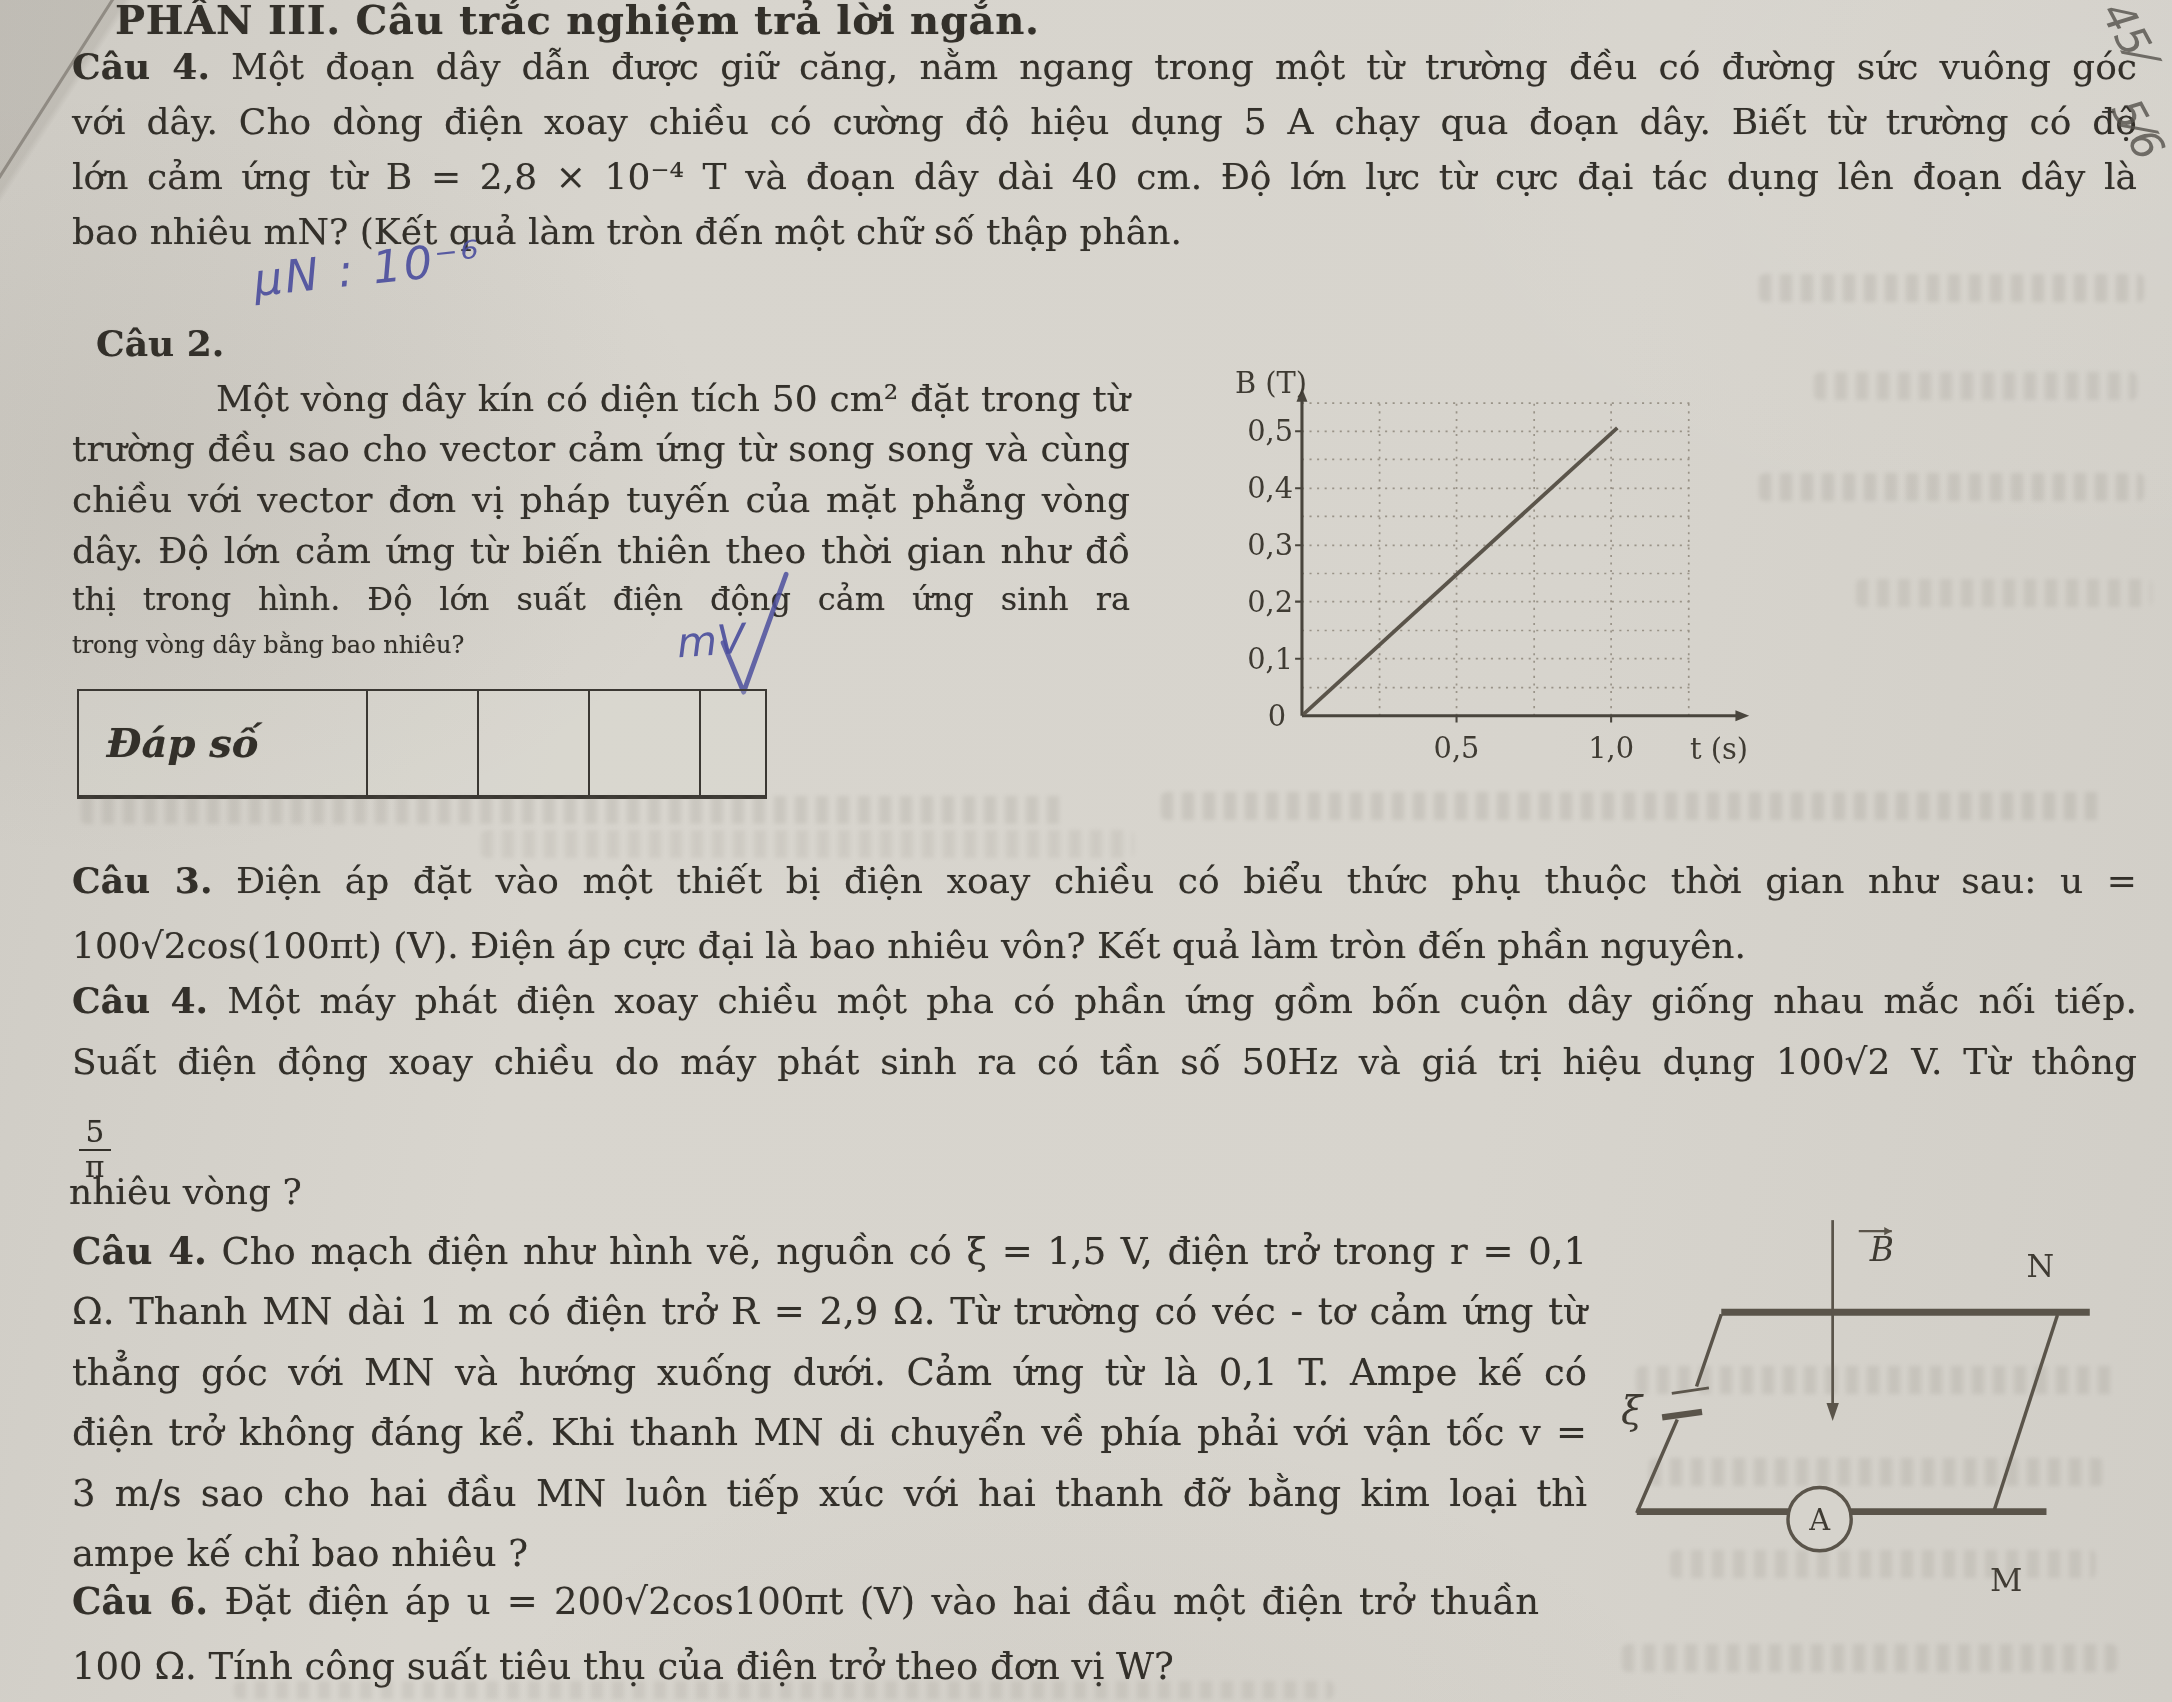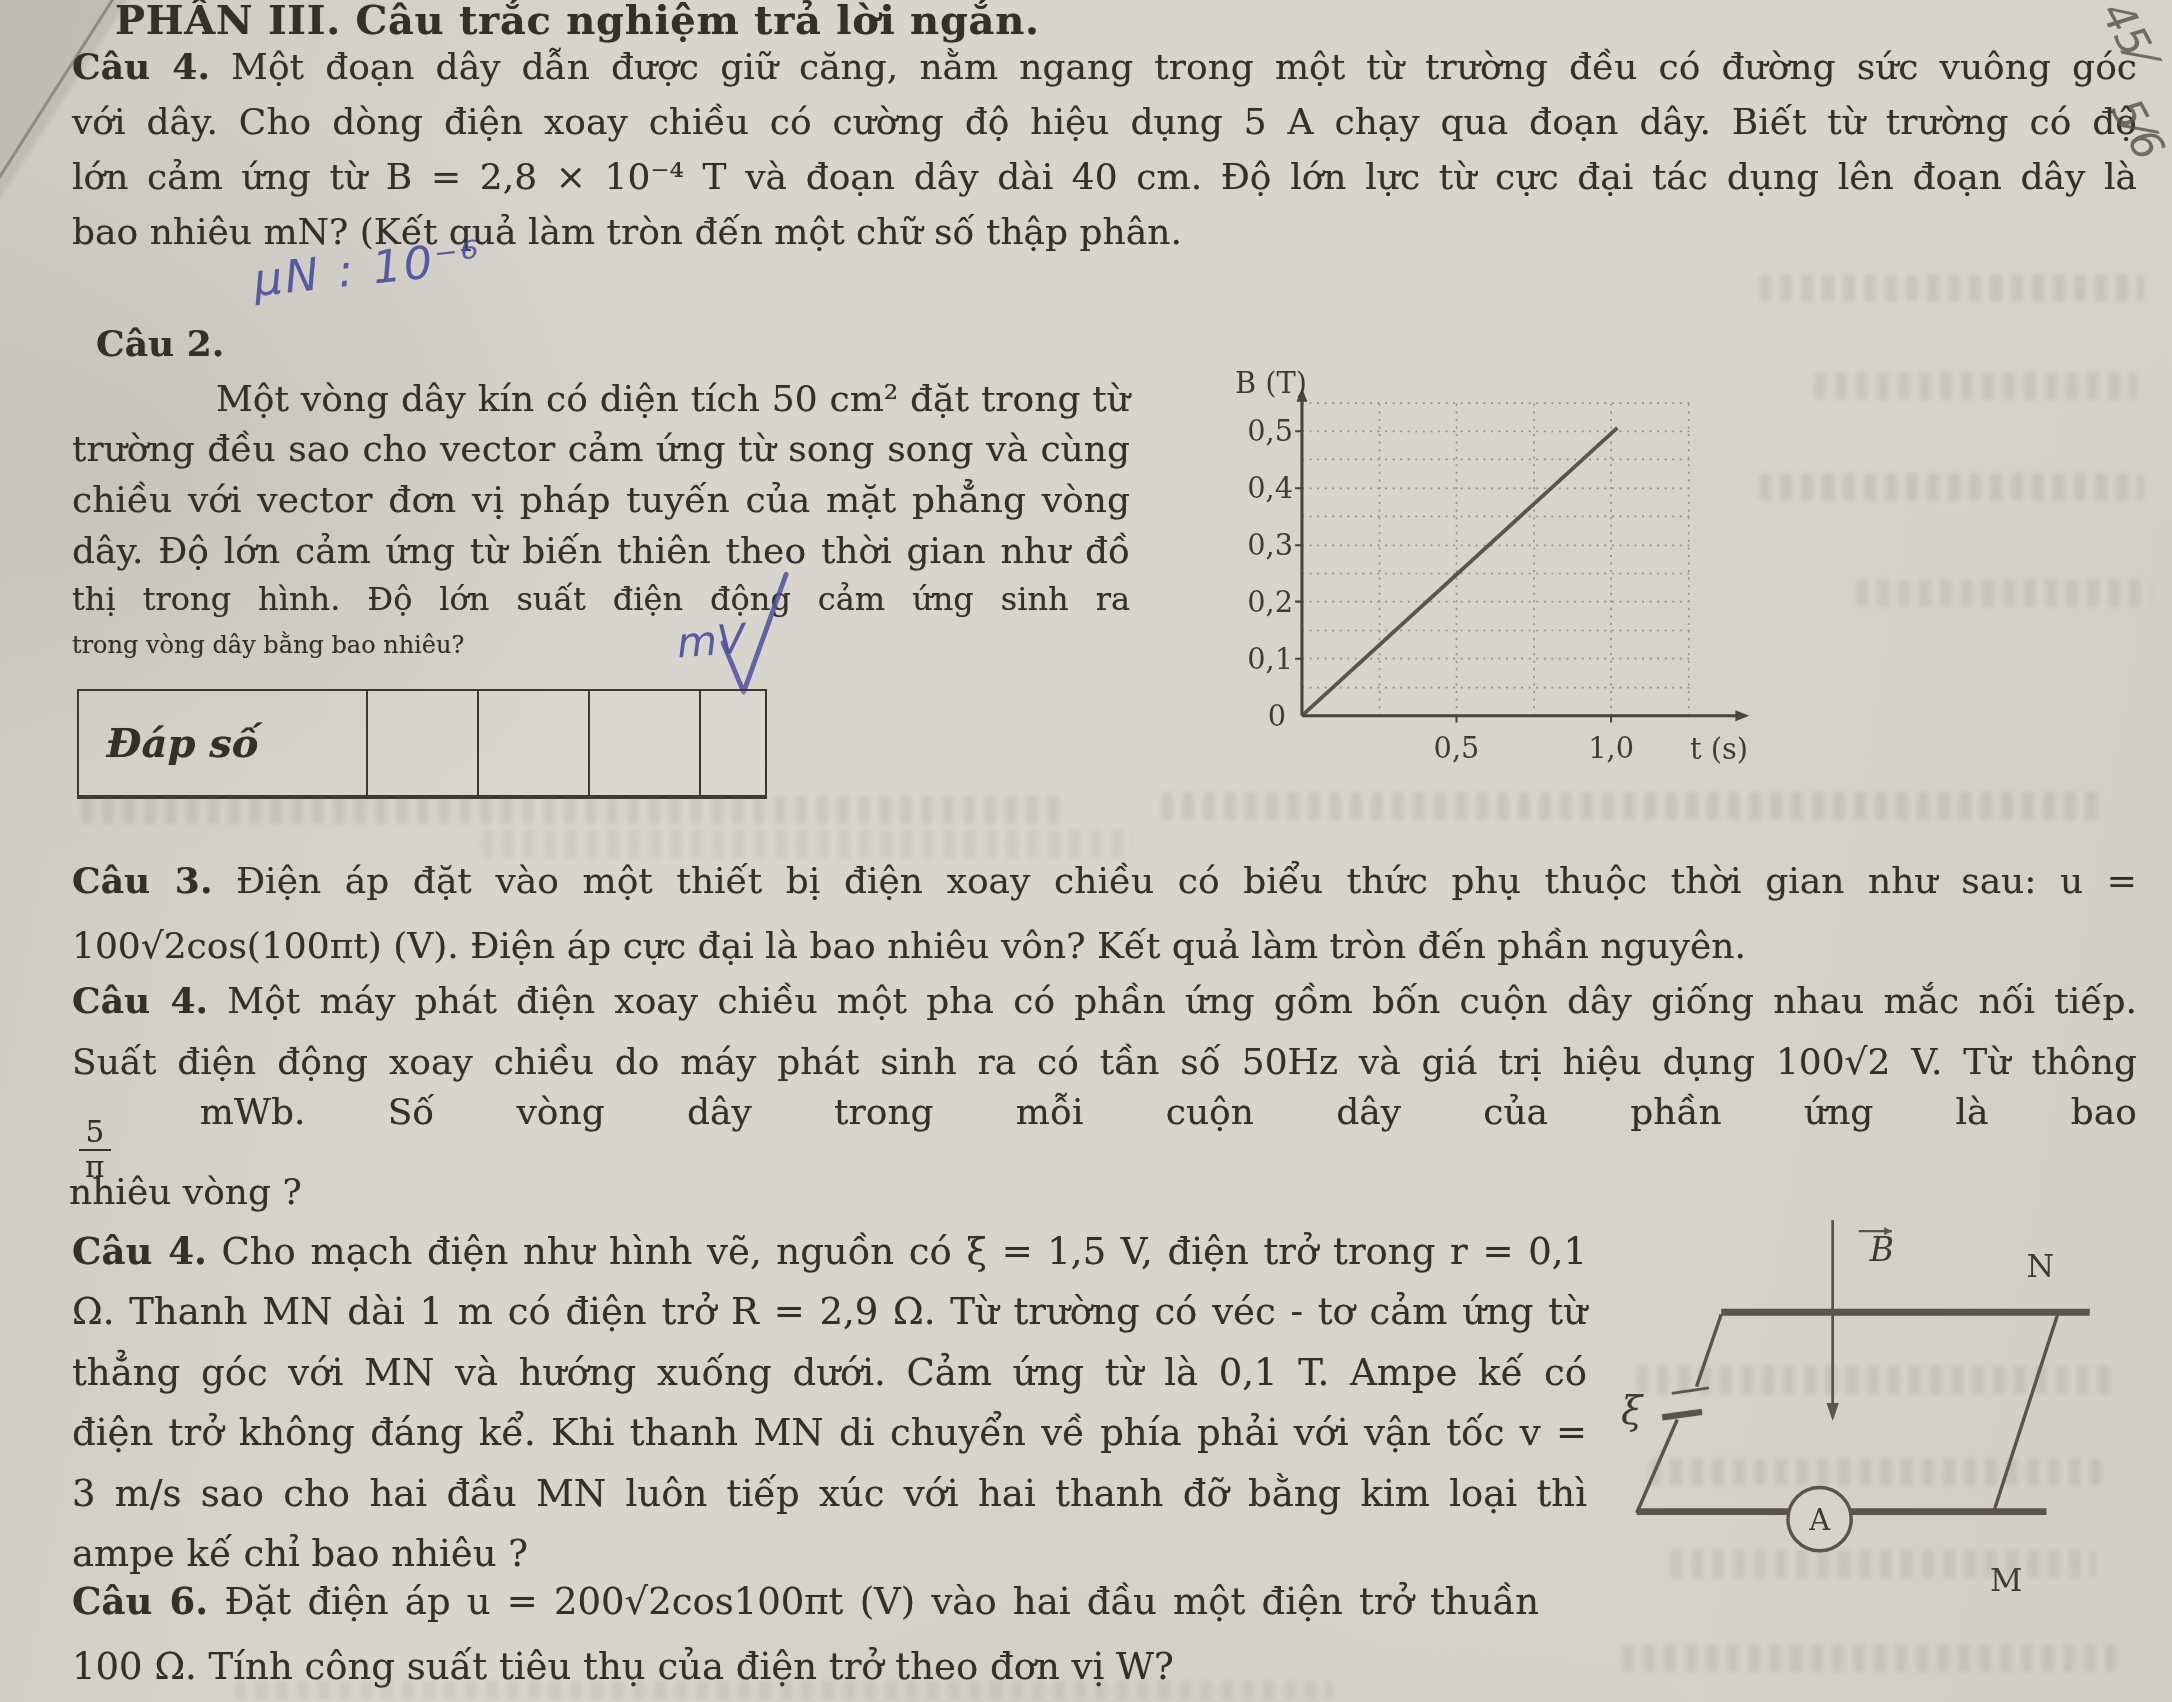--- a/index.html
+++ b/index.html
@@ -143,21 +143,21 @@
 </div>
 
 <div class="line j" style="left:72px;top:859px;width:2065px"><b class="qlbl">Câu 3.</b> <span>Điện áp đặt vào một thiết bị điện xoay chiều có biểu thức phụ thuộc thời gian như sau: u =</span></div>
 <div class="line" style="left:72px;top:924px">100√2cos(100πt) (V). Điện áp cực đại là bao nhiêu vôn? Kết quả làm tròn đến phần nguyên.</div>
 
 <div class="line j" style="left:72px;top:979px;width:2065px"><b class="qlbl">Câu 4.</b> <span>Một máy phát điện xoay chiều một pha có phần ứng gồm bốn cuộn dây giống nhau mắc nối tiếp.</span></div>
 <div class="line j" style="left:72px;top:1040px;width:2065px">Suất điện động xoay chiều do máy phát sinh ra có tần số 50Hz và giá trị hiệu dụng 100√2 V. Từ thông</div>
 <div class="line j" style="left:72px;top:1090px;width:2065px"> <span class="frac">
       <span class="num">5</span>
       <span class="den">π</span>
-    </span> <span>mWb. Số vòng dây trong mỗi cuộn dây của phần ứng là bao</span></div>
+    </span> </div>
 <div class="line" style="left:69px;top:1170px">nhiêu vòng ?</div>
 
 <div class="line j" style="left:72px;top:1229px;width:1515px;font-size:37px"><b class="qlbl">Câu 4.</b> <span>Cho mạch điện như hình vẽ, nguồn có ξ = 1,5 V, điện trở trong r = 0,1</span></div>
 <div class="line j" style="left:72px;top:1289px;width:1515px;font-size:37px">Ω. Thanh MN dài 1 m có điện trở R = 2,9 Ω. Từ trường có véc - tơ cảm ứng từ</div>
 <div class="line j" style="left:72px;top:1350px;width:1515px;font-size:37px">thẳng góc với MN và hướng xuống dưới. Cảm ứng từ là 0,1 T. Ampe kế có</div>
 <div class="line j" style="left:72px;top:1410px;width:1515px;font-size:37px">điện trở không đáng kể. Khi thanh MN di chuyển về phía phải với vận tốc v =</div>
 <div class="line j" style="left:72px;top:1471px;width:1515px;font-size:37px">3 m/s sao cho hai đầu MN luôn tiếp xúc với hai thanh đỡ bằng kim loại thì</div>
 <div class="line" style="left:72px;top:1531px;font-size:37px">ampe kế chỉ bao nhiêu ?</div>
 
 <svg width="592" height="385" viewBox="0 0 861 560" style="left:1581px;top:1216px">

